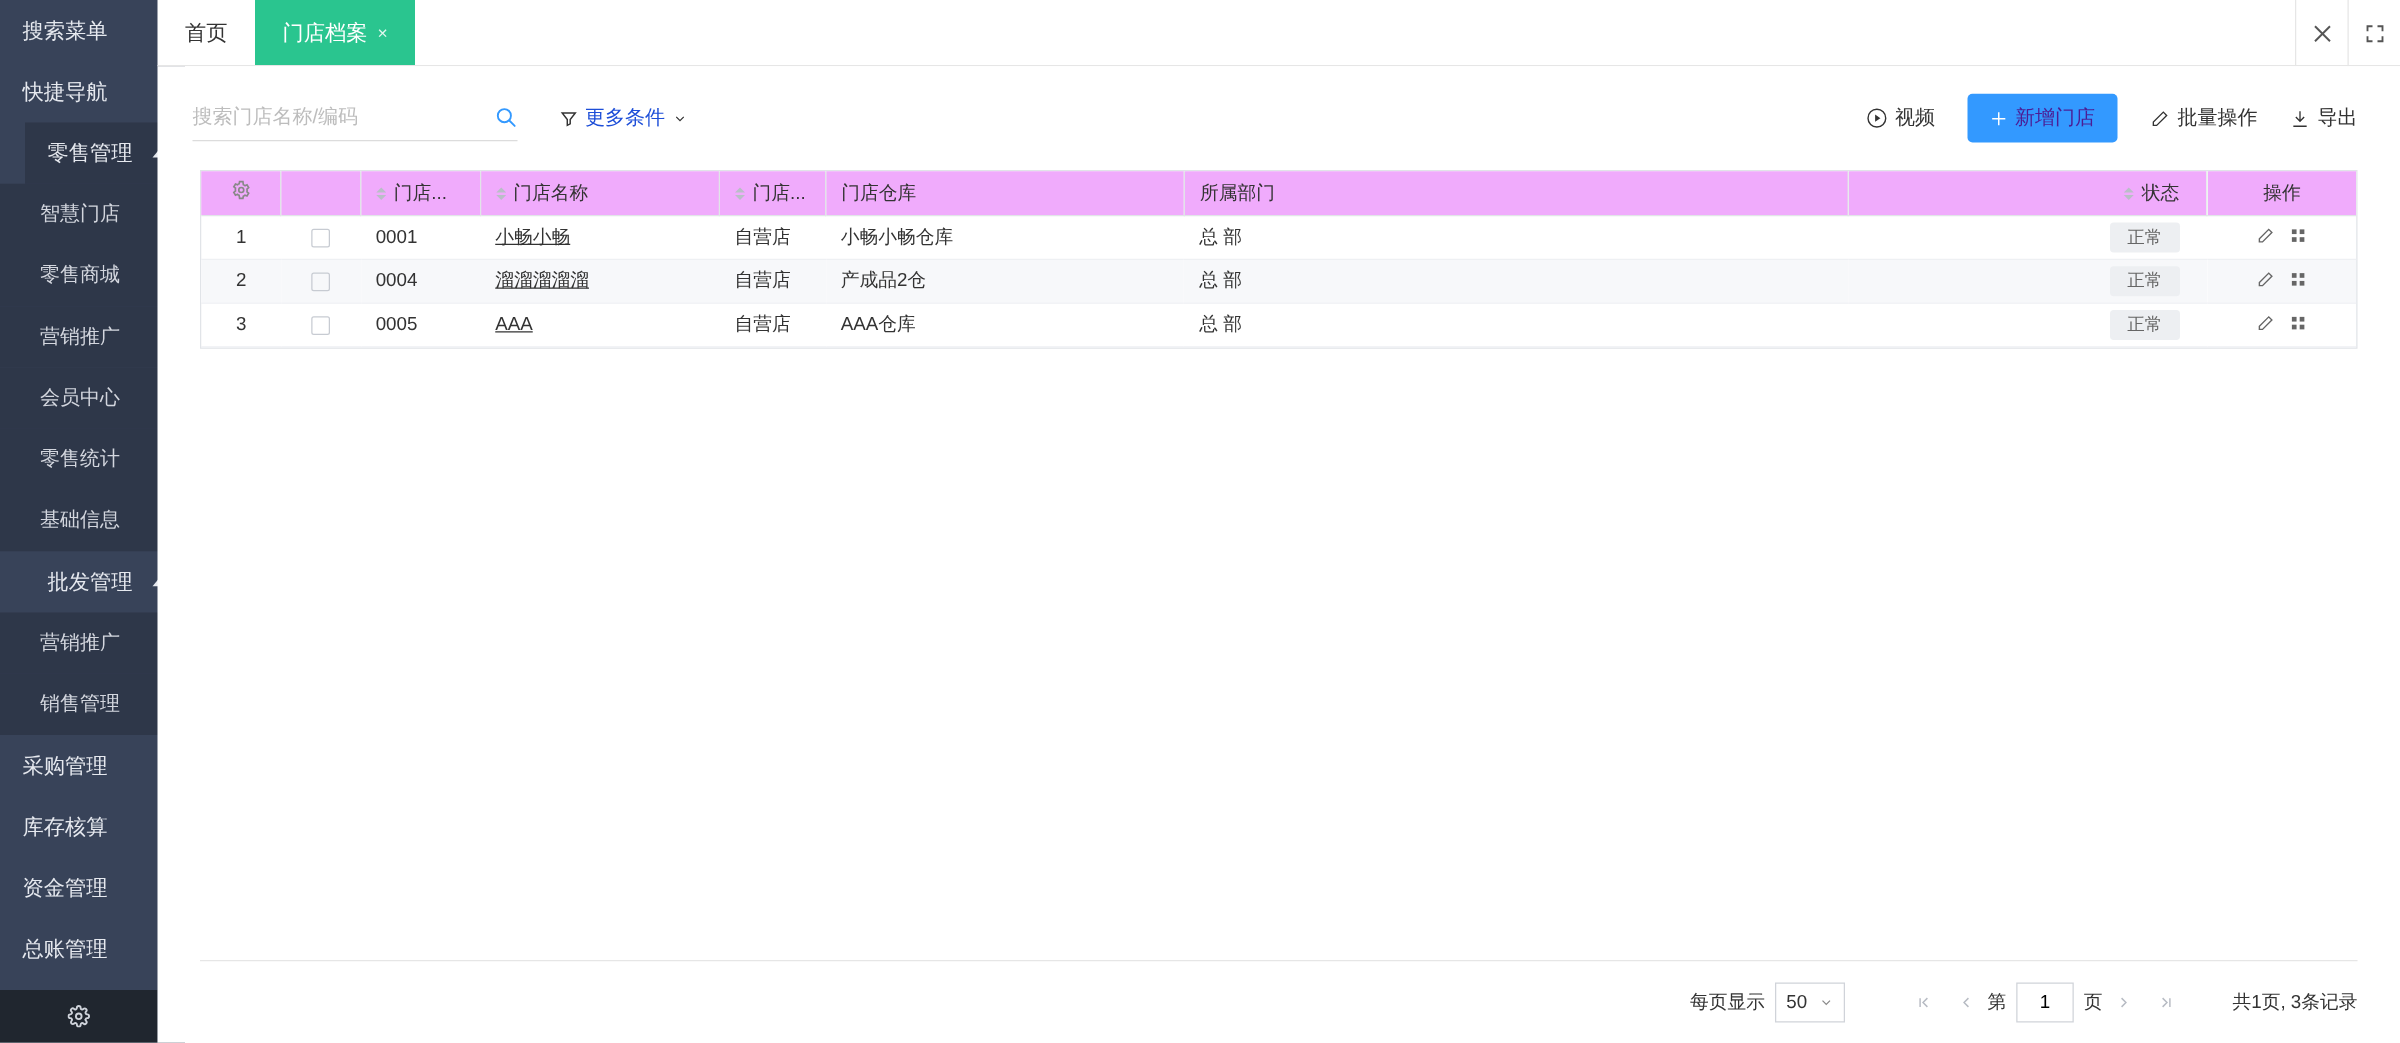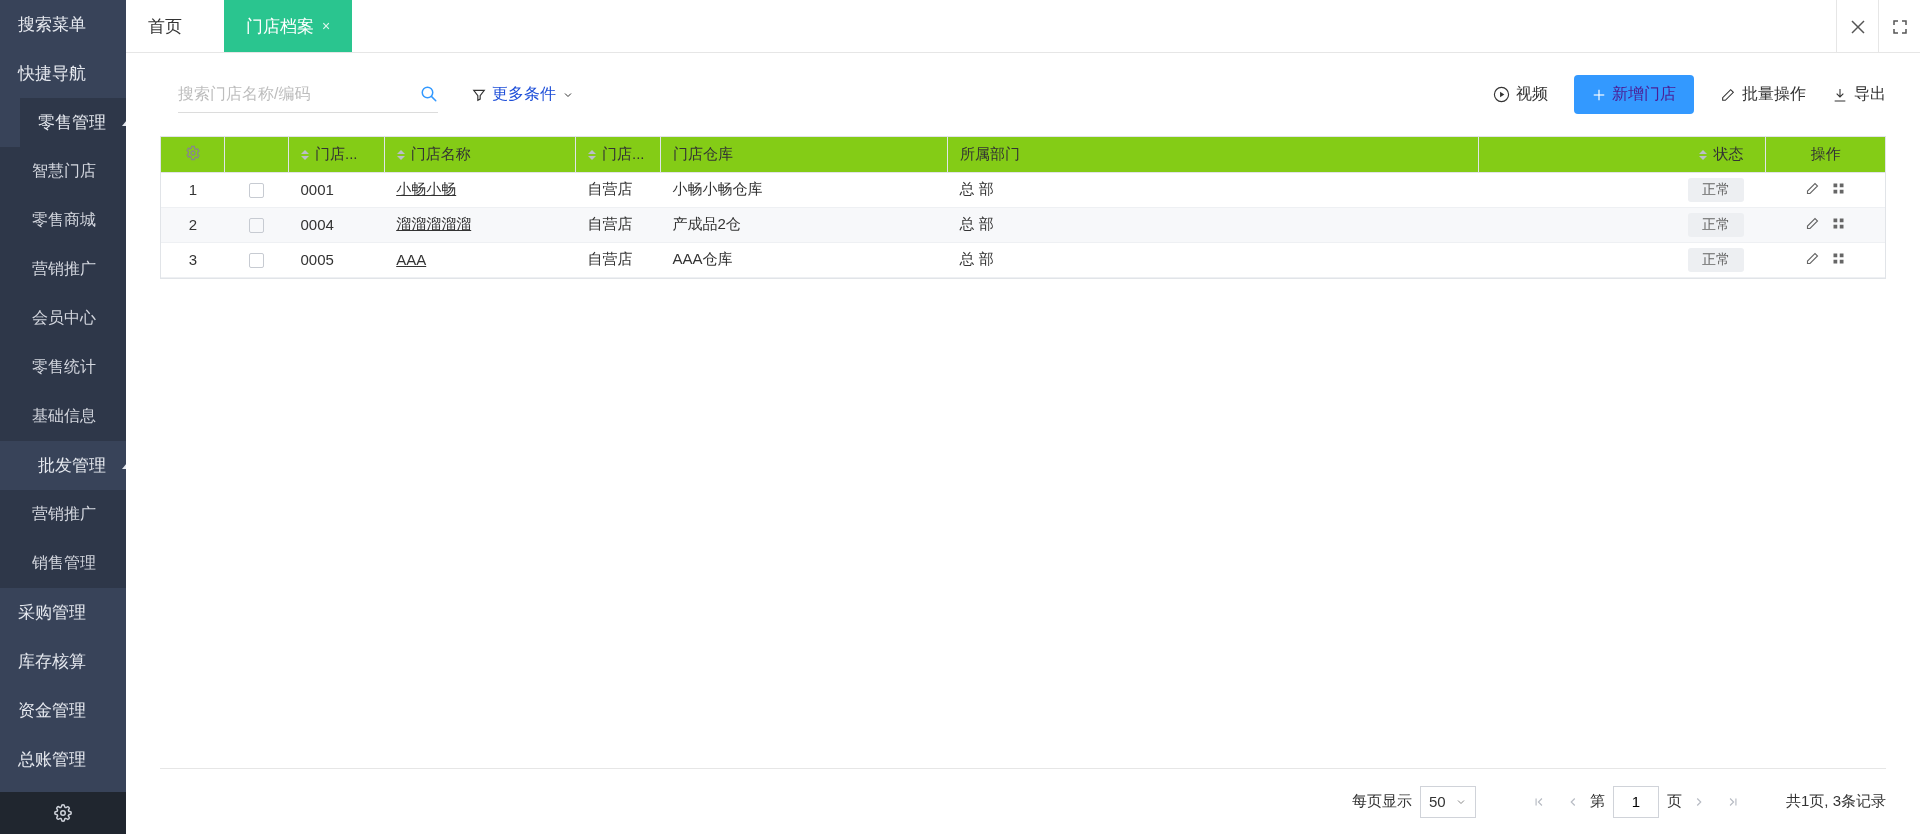--- a/index.html
+++ b/index.html
@@ -12,48 +12,48 @@
 .sidebar .item.child { padding-left:32px; font-size:16px; color:#d3d6de; }
 .sidebar .item.darker { background:#2e3749; }
 .sidebar .arrow { width:0; height:0; }
 .sidebar .arrow-up { border-left:5px solid transparent; border-right:5px solid transparent; border-bottom:6px solid #e6e9ef; }
 .sidebar .settings-bar { position:absolute; left:0; bottom:0; width:126px; height:42px; background:#20262f; display:flex; align-items:center; justify-content:center; }
 .sidebar .settings-bar svg { width:18px; height:18px; }
 
 
 .tabstrip { position:absolute; left:126px; top:0; right:0; height:53px; background:#fff; border-bottom:1px solid #e6e6e6; display:flex; align-items:stretch; }
 .tab { display:flex; align-items:center; padding:0 22px; font-size:17px; color:#333; cursor:pointer; }
-.tab.active { background:#2ac58f; color:#fff;margin-left:20px; }
+.tab.active { background:#2ac58f; color:#fff; }
 .tab .close { margin-left:8px; font-size:14px; color:#e1f7ee; }
 .topright { position:absolute; right:0; top:0; height:53px; display:flex; align-items:center; }
 .topright .btn { width:42px; height:53px; display:flex; align-items:center; justify-content:center; border-left:1px solid #e6e6e6; cursor:pointer; color:#666; }
 
 
 .page { position:absolute; left:126px; top:53px; right:0; bottom:0; background:#fff; display:flex; flex-direction:column; }
 
 
-.toolbar { display:flex; align-items:center; padding:22px 34px 22px 52px; }
+.toolbar { display:flex; align-items:center; padding:22px 34px 22px 28px; }
 .searchbox { width:260px; height:36px; display:flex; align-items:center; border-bottom:1px solid #dcdcdc; margin-right:34px; }
 .searchbox input { flex:1; border:none; outline:none; font-size:16px; color:#333; background:transparent; }
 .searchbox input::placeholder { color:#bdbdbd; }
 .searchbox svg { width:18px; height:18px; stroke:#3399ff; }
 .morefilter { display:flex; align-items:center; font-size:16px; color:#1d4ed8; cursor:pointer; }
 .morefilter svg { margin-right:6px; }
 .morefilter .chev { margin-left:6px; }
 .toolbar .spacer { flex:1; }
 .tbtn { display:flex; align-items:center; font-size:16px; color:#333; margin-left:26px; cursor:pointer; }
 .tbtn svg { margin-right:6px; }
 .tbtn.primary { background:#3399ff; color:#4c1d95; padding:9px 18px; border-radius:4px; }
 .tbtn.primary svg line { stroke:#fff; }
 
 
 .table-wrap { margin:0 34px; border:1px solid #e1e4e8; border-top:1px solid #e1e4e8; }
 table { width:100%; border-collapse:collapse; table-layout:fixed; }
 th,td { font-size:15px; text-align:left; padding:0 12px; height:35px; white-space:nowrap; overflow:hidden; text-overflow:ellipsis; }
-thead tr { background:#84cc16;padding-left:18px; }
+thead tr { background:#f0abfc;padding-left:18px; }
 th { color:#333; font-weight:normal; position:relative; border-right:1px solid #e1e4e8; border-bottom:1px solid #e1e4e8; }
 th:last-child { border-right:none; }
 td { border-bottom:1px solid #eef0f3; }
 tbody tr:nth-child(even){ background:#f7f8fa; }
 th.center, td.center { text-align:center; }
 th.right, td.right { text-align:right; padding-right:22px; }
 .sort-icons { display:inline-flex; flex-direction:column; margin-right:6px; vertical-align:middle; }
 .sort-icons span { width:0;height:0;border-left:4px solid transparent;border-right:4px solid transparent; }
 .sort-icons .up { border-bottom:4px solid #b9bec7; margin-bottom:2px; }
 .sort-icons .dn { border-top:4px solid #b9bec7; }

